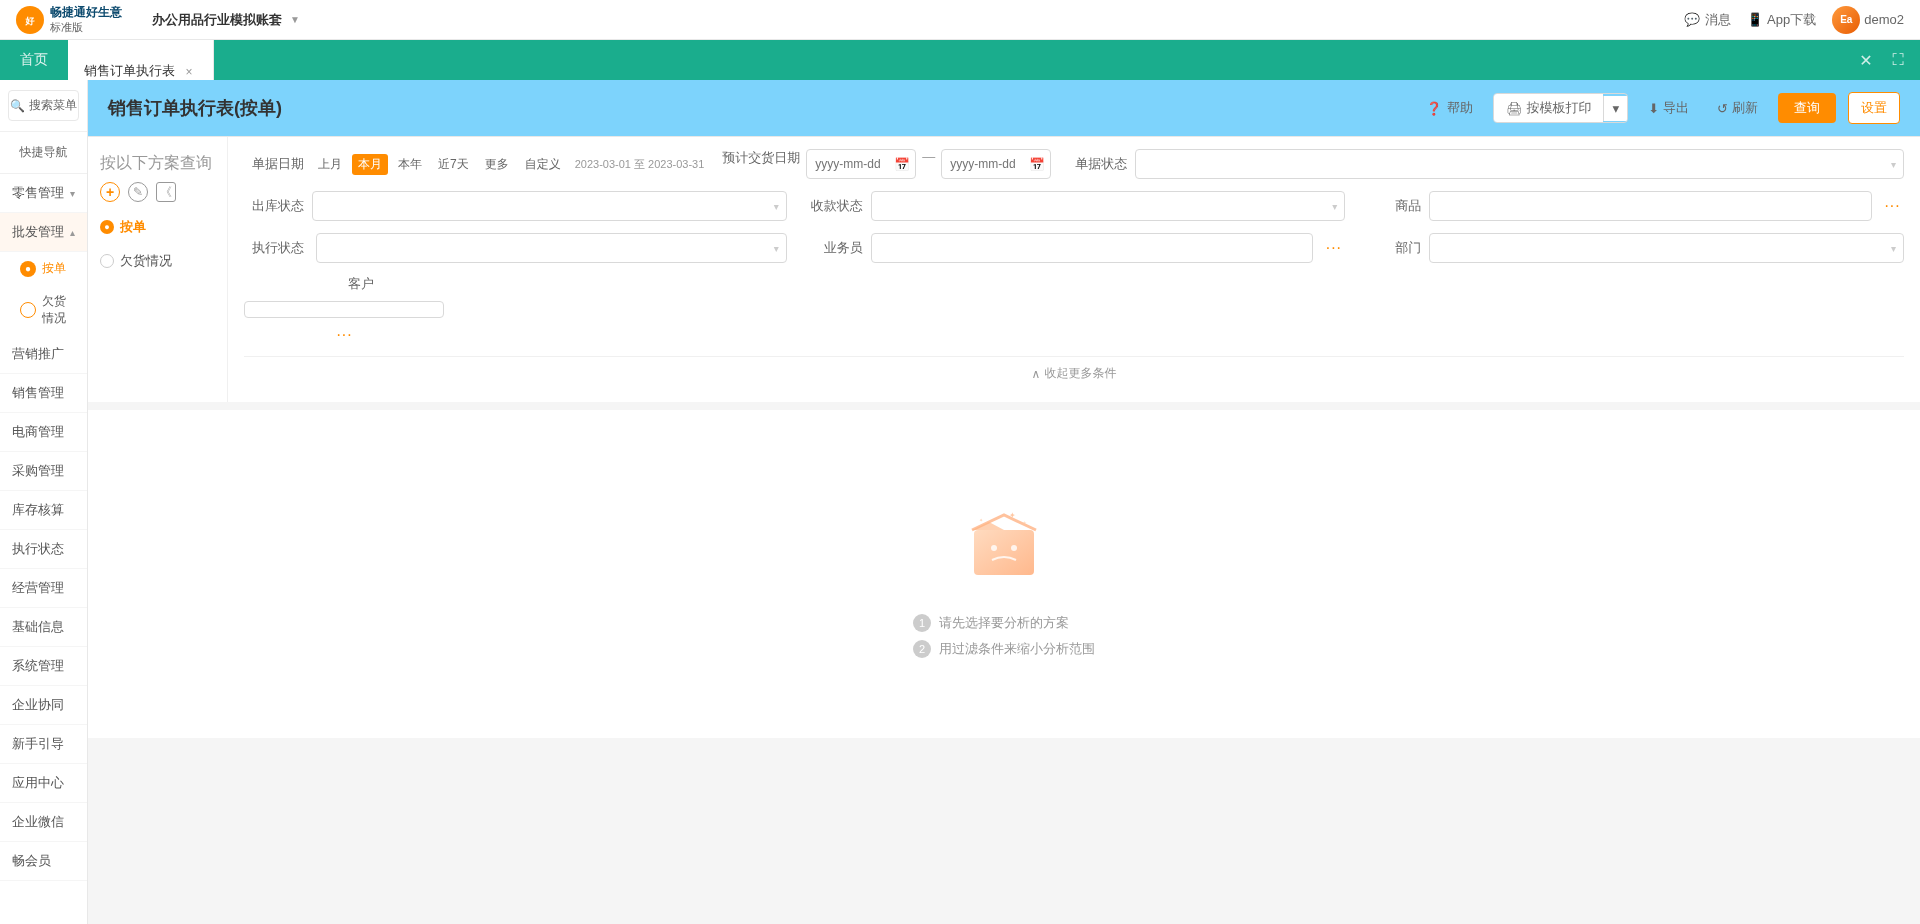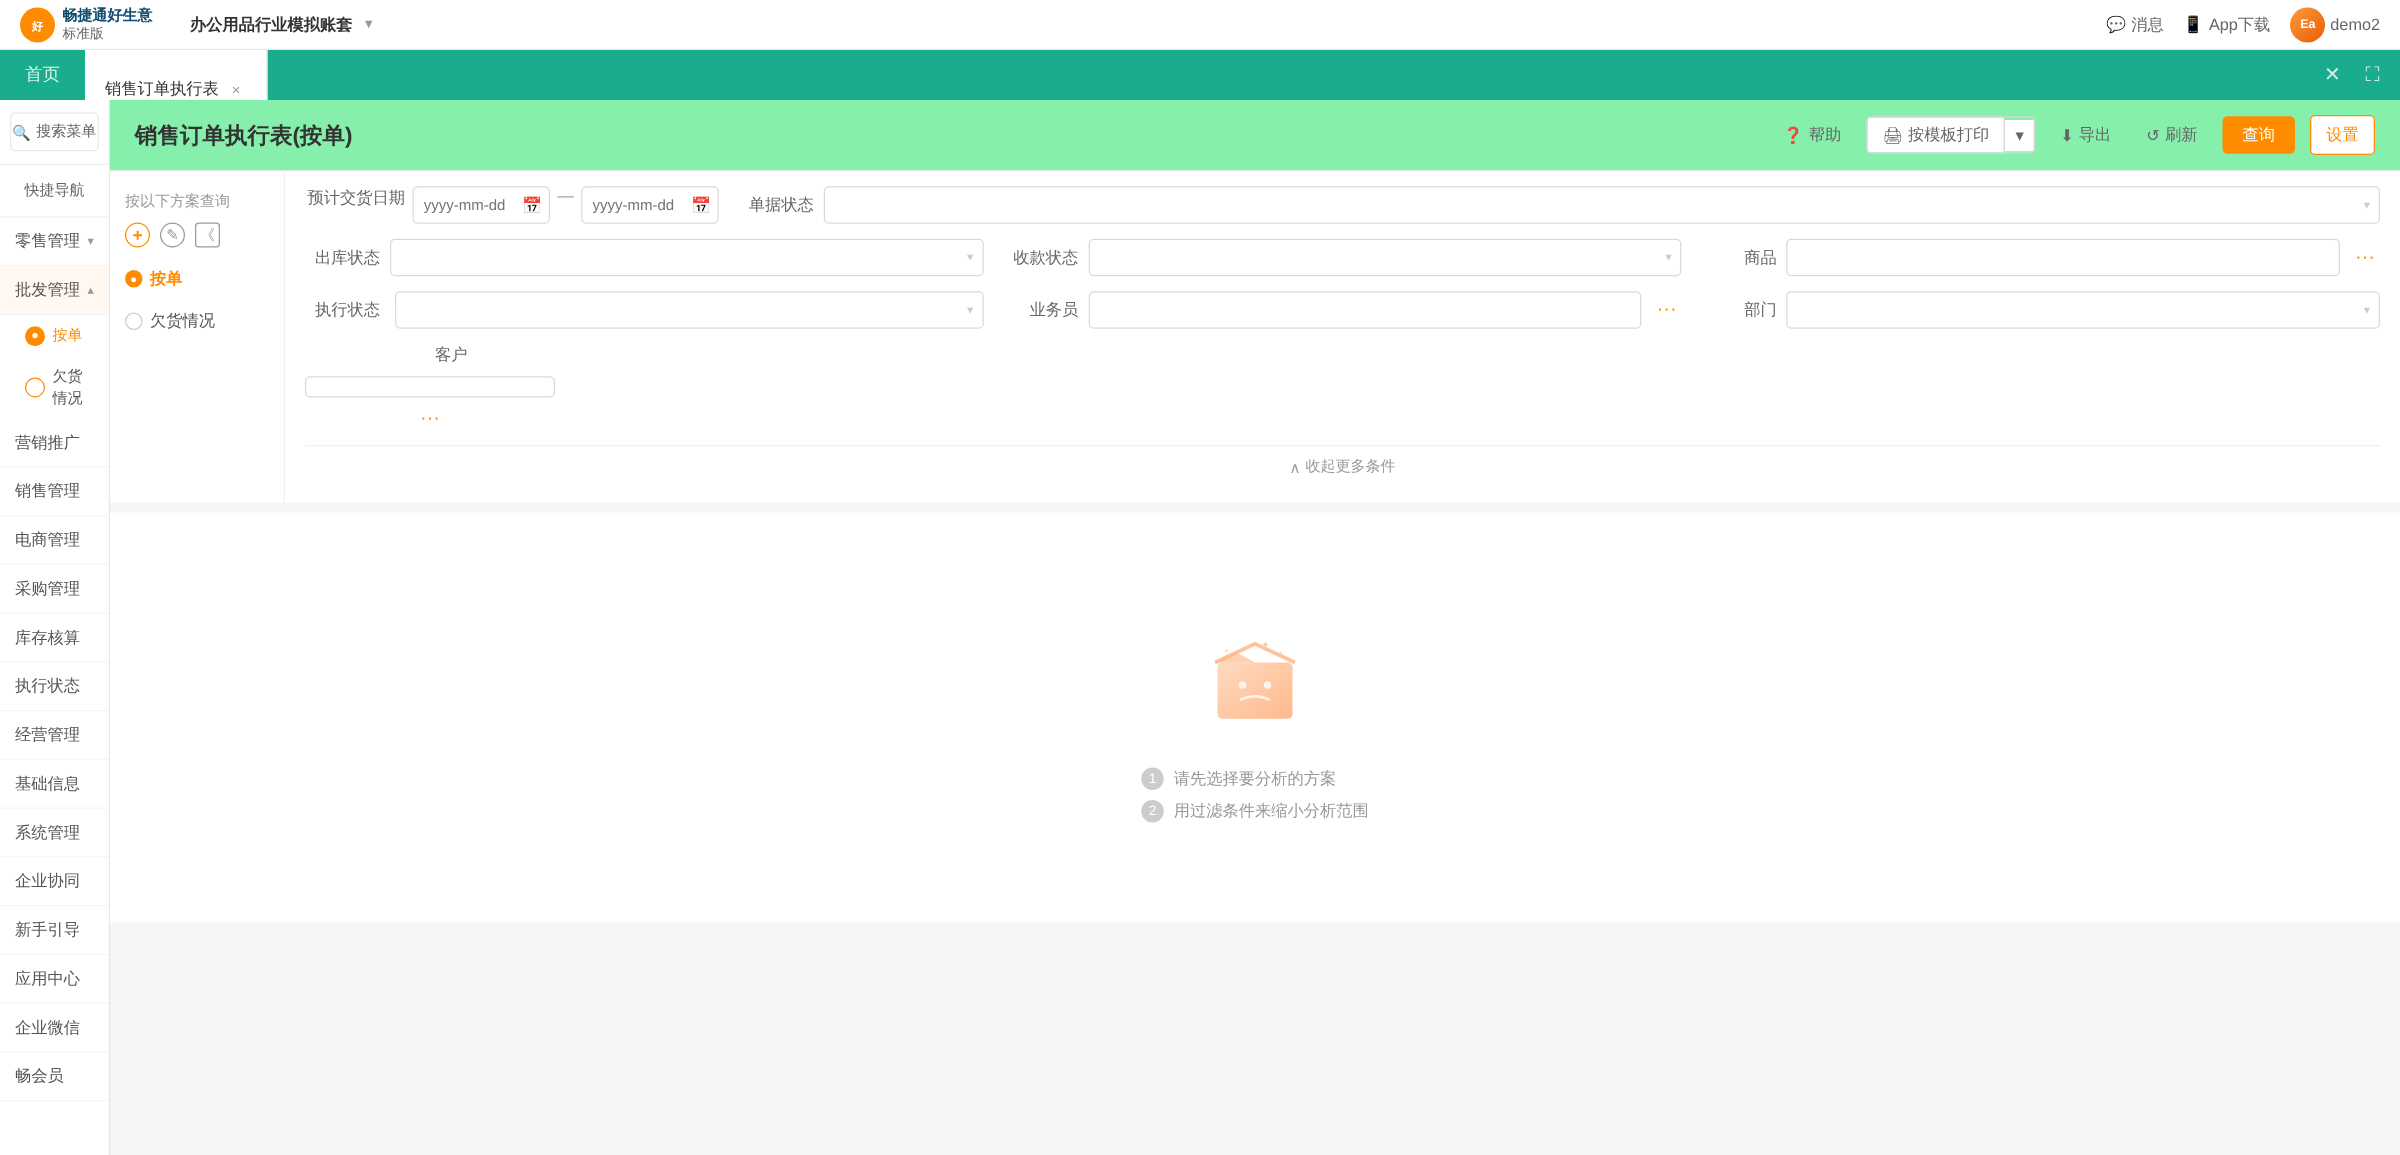--- a/index.html
+++ b/index.html
@@ -228,21 +228,21 @@
     
     .content-area {
       flex: 1;
       overflow-y: auto;
       padding: 0;
       background: #f5f5f5;
     }
 
     
     .page-header {
-      background: #86efac;
+      background: #7dd3fc;
       padding: 12px 20px;
       display: flex;
       align-items: center;
       justify-content: space-between;
       border-bottom: 1px solid #e8e8e8;
     }
     .page-title {
       font-size: 18px;
       font-weight: bold;
       color: #333;
@@ -315,21 +315,21 @@
       display: flex;
     }
     .filter-sidebar {
       width: 140px;
       border-right: 1px solid #f0f0f0;
       padding: 12px 0;
       flex-shrink: 0;
     }
     .filter-sidebar-title {
       padding: 4px 12px 8px;
-      font-size: 12px;
+      font-size: 16px;
       color: #999;
     }
     .filter-sidebar-actions {
       display: flex;
       align-items: center;
       gap: 8px;
       padding: 0 12px 8px;
     }
     .filter-add-btn {
       width: 20px;
@@ -740,20 +740,32 @@
           <div class="filter-option">
             <span class="filter-option-dot-outline"></span>
             <span>欠货情况</span>
           </div>
         </div>
 
         <div class="filter-main">
 
           <div class="filter-row">
 
+            <div style="display:flex;align-items:center;gap:8px;">
+              <span class="filter-field-label">单据日期</span>
+              <div class="filter-date-tabs">
+                <span class="date-tab">上月</span>
+                <span class="date-tab active">本月</span>
+                <span class="date-tab">本年</span>
+                <span class="date-tab">近7天</span>
+                <span class="date-tab">更多</span>
+                <span class="date-tab">自定义</span>
+              </div>
+              <span class="date-range-text">2023-03-01 至 2023-03-31</span>
+            </div>
 
             <div style="display:flex;align-items:flex-start;gap:6px;">
               <span class="filter-field-label" style="width:80px;">预计交货日期</span>
               <div class="date-input-wrapper" style="width:110px;">
                 <input type="text" placeholder="yyyy-mm-dd" style="">
                 <span class="date-input-icon">📅</span>
               </div>
               <span style="color:#999;">—</span>
               <div class="date-input-wrapper" style="width:110px;">
                 <input type="text" placeholder="yyyy-mm-dd" style="">

